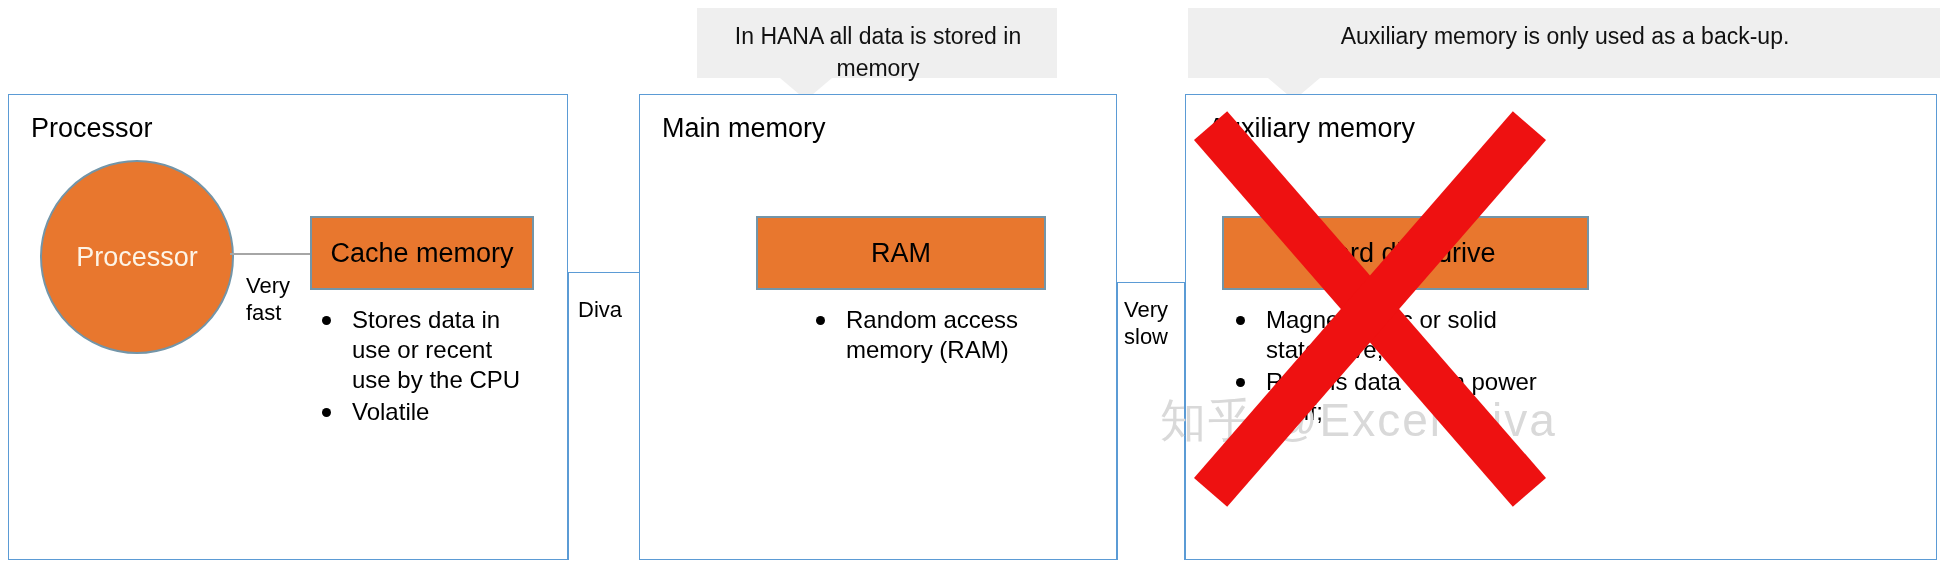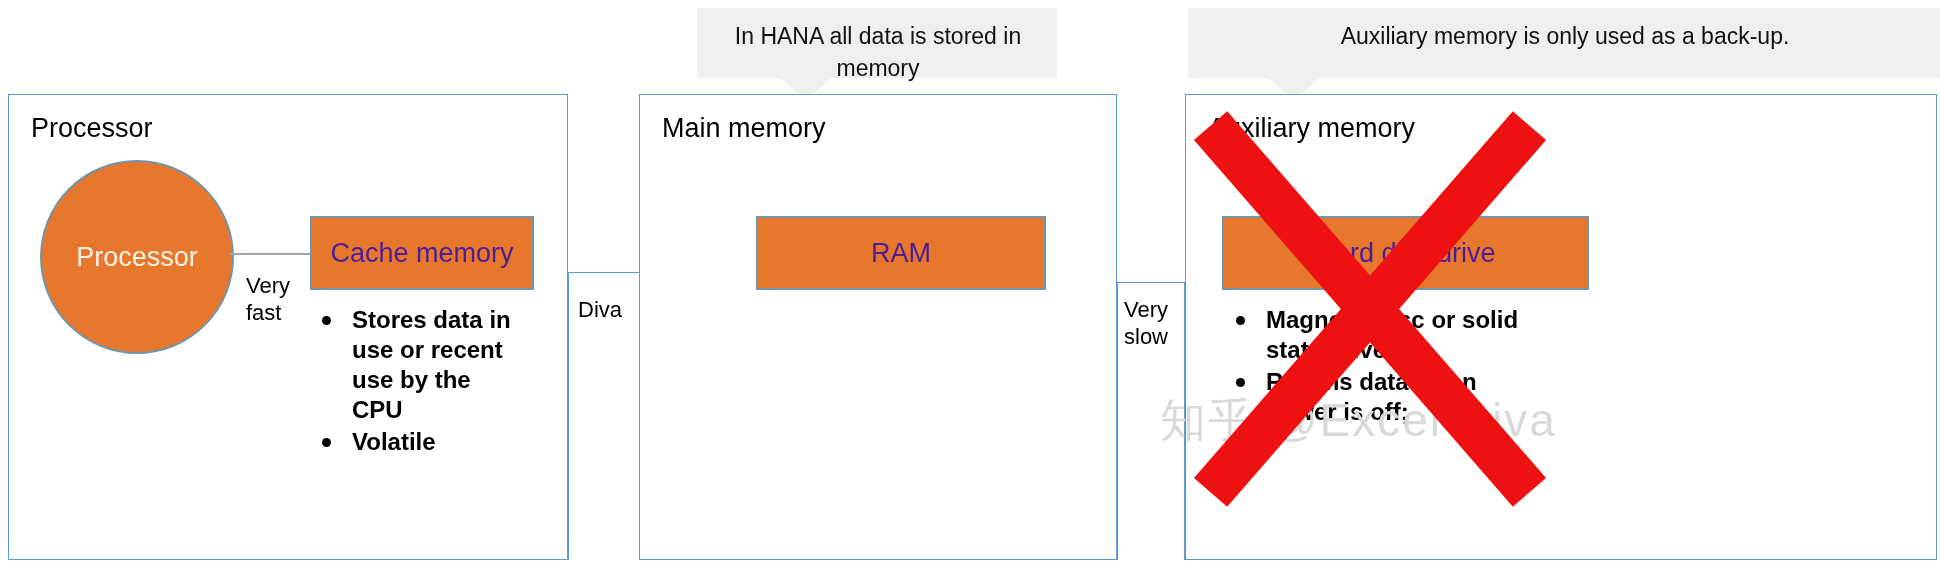--- a/index.html
+++ b/index.html
@@ -53,39 +53,38 @@
     border-radius:50%;
     display:flex;align-items:center;justify-content:center;
     color:#fdf4e6;
     font-size:27px;
   }
   .orange-box{
     position:absolute;
     background:#e8772e;
     border:2px solid #7395a8;
     display:flex;align-items:center;justify-content:center;
-    color:#4c1d95;
+    color:#000000;
     font-size:27px;
     box-sizing:border-box;
   }
 
   
   .bullets{
     position:absolute;
     list-style:none;
     margin:0;padding:0;
     font-size:24px;
     line-height:30px;
     color:#000;
   }
   .bullets li{
     position:relative;
     padding-left:34px;
     margin-bottom:2px;
-    font-weight:bold;
   }
   .bullets li:before{
     content:"";
     position:absolute;
     left:4px;top:11px;
     width:9px;height:9px;
     background:#000;
     border-radius:50%;
   }
 
@@ -180,20 +179,21 @@
 
 <div class="panel" style="left:639px;top:94px;width:478px;height:466px;">
   <div class="panel-title">Main memory</div>
 </div>
 
 <div class="orange-box" style="left:730px;top:216px;width:290px;height:74px;margin-left:26px;">
   <span>RAM</span>
 </div>
 
 <ul class="bullets" style="left:812px;top:305px;width:215px;">
+  <li><span>Random access memory (RAM)</span></li>
 </ul>
 
 <div class="bridge" style="left:1117px;top:282px;width:68px;height:278px;"></div>
 <div class="bridge-top" style="left:1117px;top:282px;width:68px;"></div>
 <div class="conn-label" style="left:1124px;top:296px;width:60px;">
   <span>Very slow</span>
 </div>
 
 <div class="panel" style="left:1185px;top:94px;width:752px;height:466px;">
   <div class="panel-title">Auxiliary memory</div>

